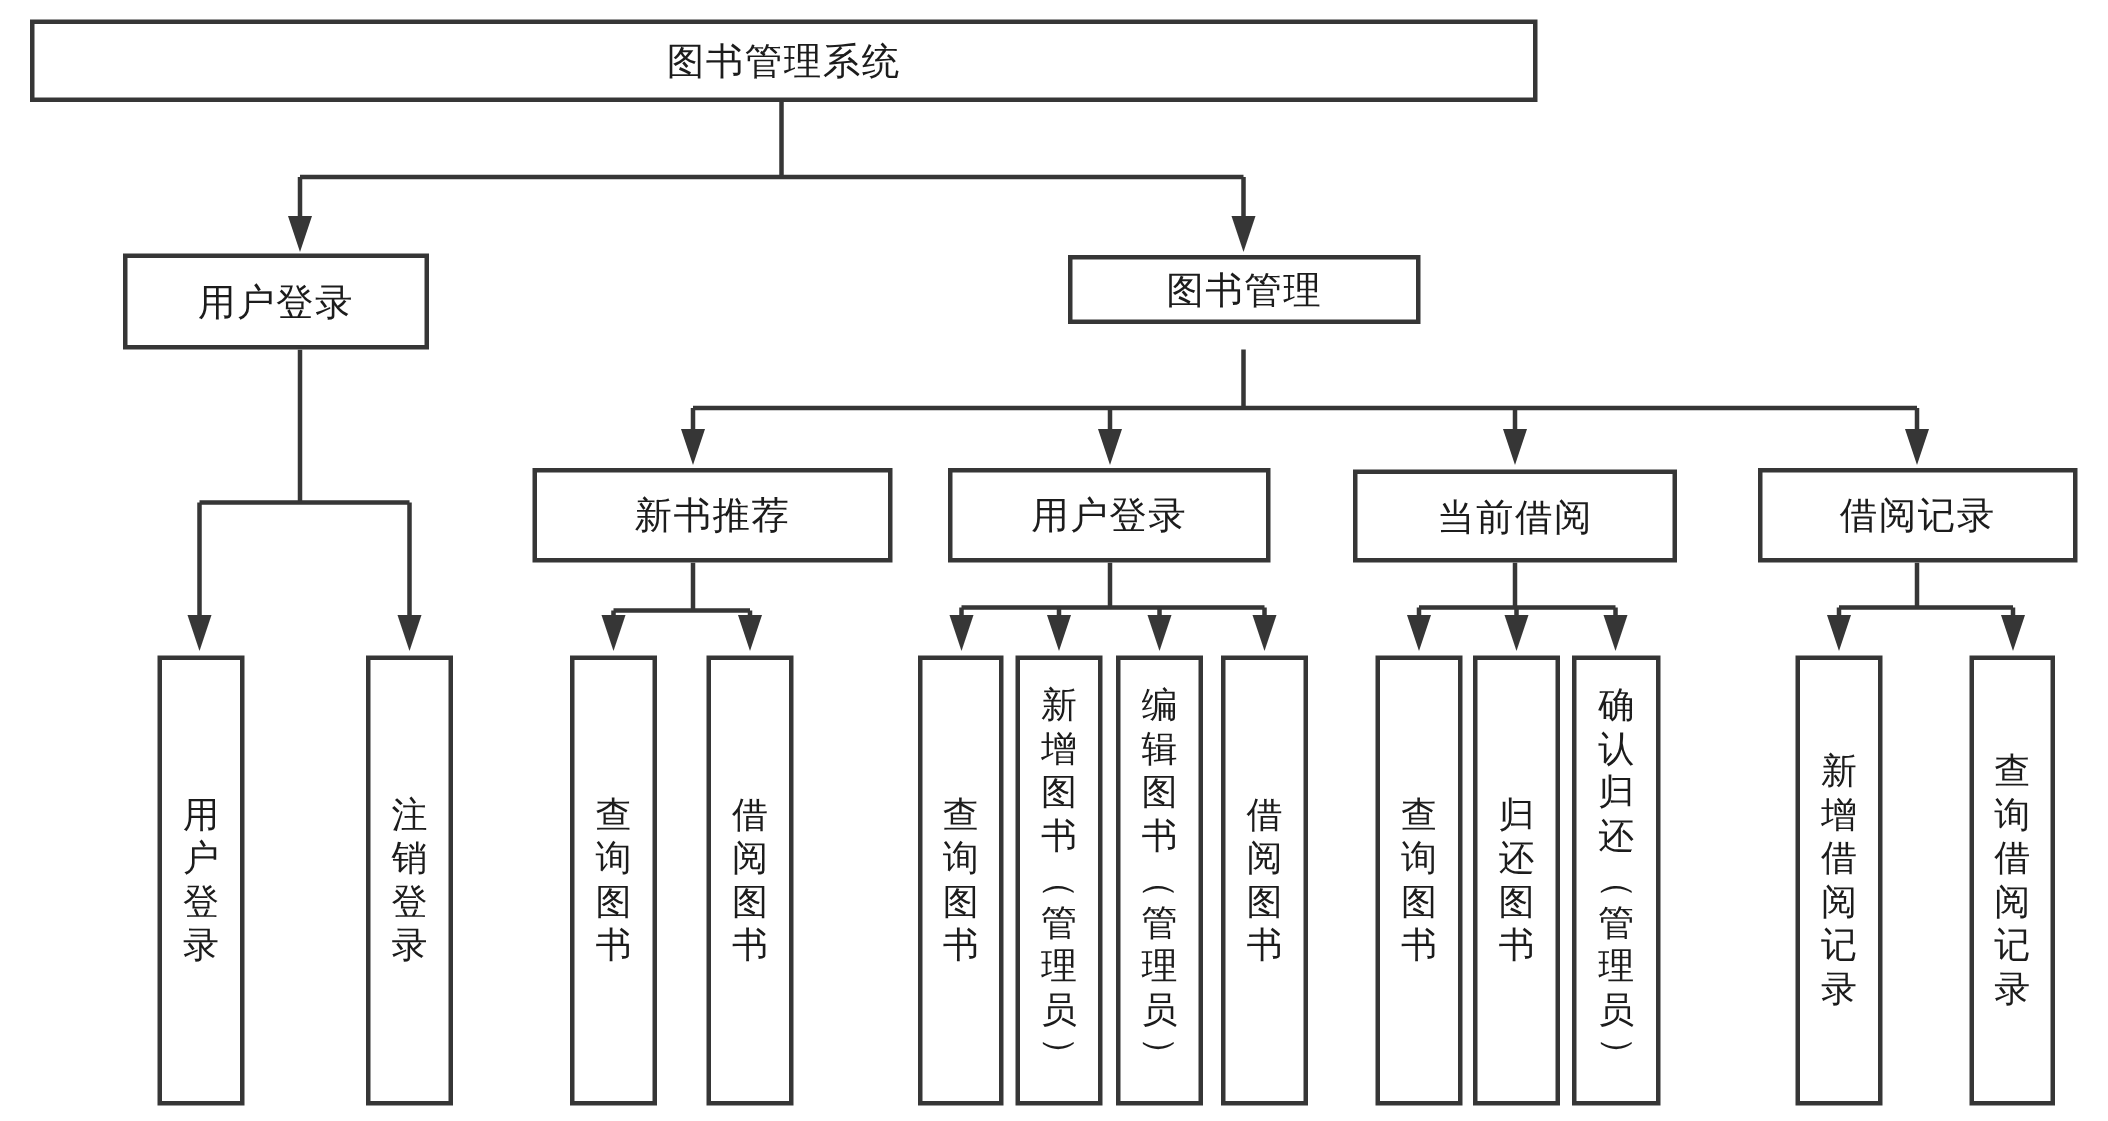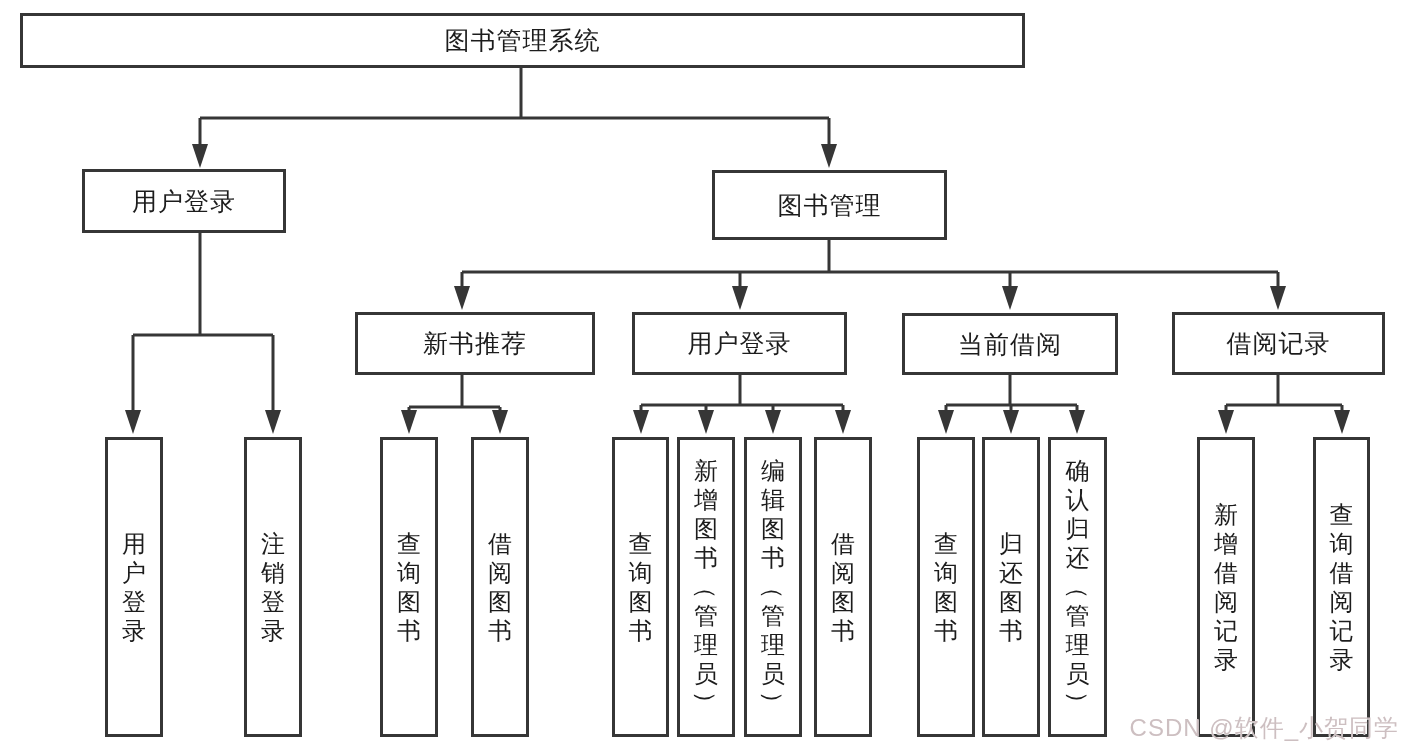--- a/index.html
+++ b/index.html
@@ -66,21 +66,21 @@
       <path d="M1011 434 l-8 -24 h16 Z"></path>
       <path d="M1077 434 l-8 -24 h16 Z"></path>
       <path d="M1226 434 l-8 -24 h16 Z"></path>
       <path d="M1342 434 l-8 -24 h16 Z"></path>
     </g>
   </svg>
 
   <div class="box hlabel" style="left:20px;top:13px;width:1005px;height:55px;text-align:right;">图书管理系统</div>
 
   <div class="box hlabel" style="left:82px;top:169px;width:204px;height:64px;">用户登录</div>
-  <div class="box hlabel" style="left:712px;top:170px;width:235px;height:70px;">图书管理</div>
+  <div class="box hlabel" style="left:712px;top:170px;width:235px;height:46px;">图书管理</div>
 
   <div class="box hlabel" style="left:355px;top:312px;width:240px;height:63px;">新书推荐</div>
   <div class="box hlabel" style="left:632px;top:312px;width:215px;height:63px;">用户登录</div>
   <div class="box hlabel" style="left:902px;top:313px;width:216px;height:62px;text-align:center;">当前借阅</div>
   <div class="box hlabel" style="left:1172px;top:312px;width:213px;height:63px;">借阅记录</div>
 
   <div class="box" style="left:105px;top:437px;width:58px;height:300px;">
     <div class="vlabel">
         <span>用</span>
         <span>户</span>
@@ -201,14 +201,13 @@
     <div class="vlabel">
         <span>查</span>
         <span>询</span>
         <span>借</span>
         <span>阅</span>
         <span>记</span>
         <span>录</span>
       </div>
   </div>
 
-  <div class="watermark">CSDN @软件_小贺同学</div>
 </div>
 
 </body></html>

